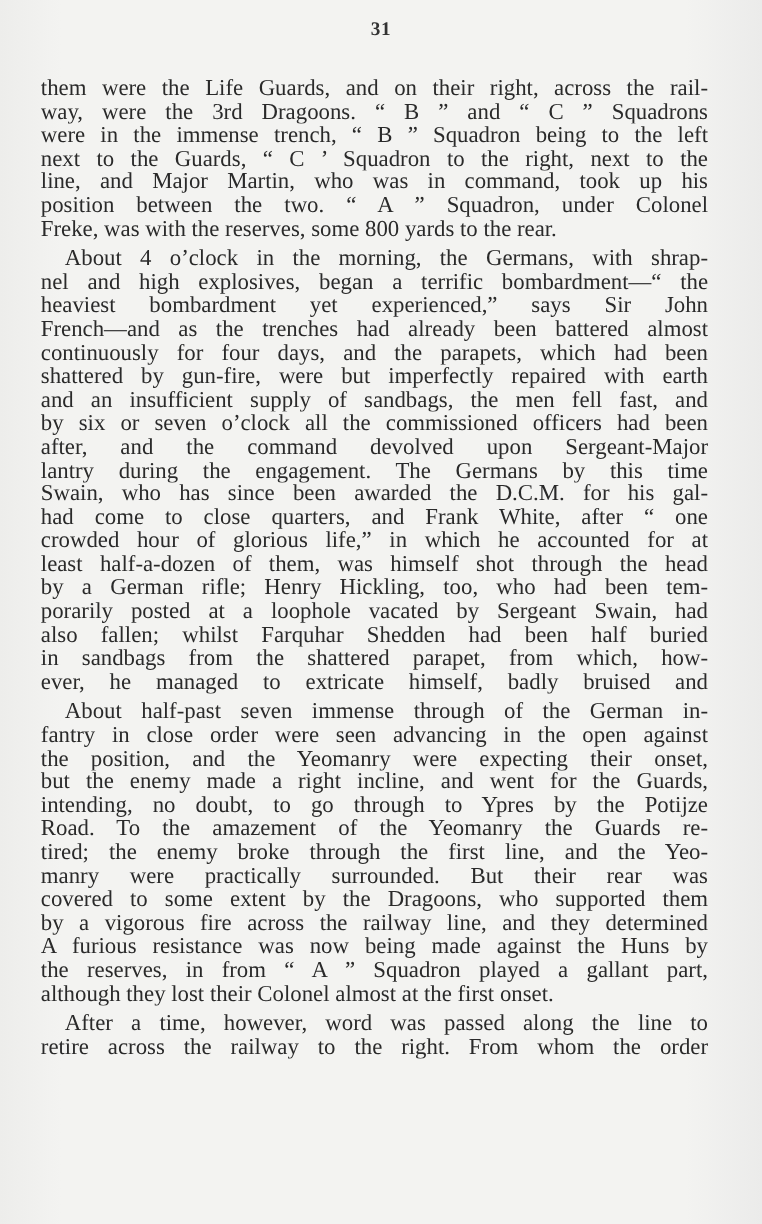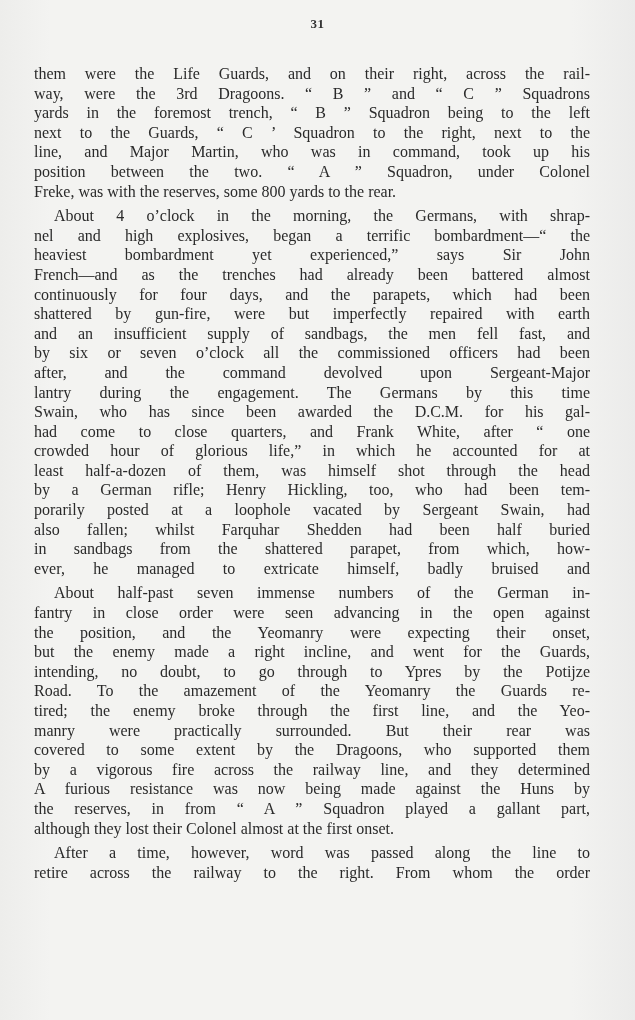--- a/index.html
+++ b/index.html
@@ -7,42 +7,42 @@
     width: 635px; height: 1020px; overflow: hidden;
     background: #f1f1ef;
     font-family: "Liberation Serif", "DejaVu Serif", serif;
     color: #2a2a2a;
     position: relative;
   }
   .page { position: absolute; left: 0; top: 0; width: 635px; height: 1020px;
     background: linear-gradient(90deg, #ededeb 0%, #f3f3f1 8%, #f3f3f1 90%, #ebebea 100%); }
   .page-number {
     position: absolute; top: 16px; left: 0; width: 635px; text-align: center;
-    font-size: 13px; font-weight: bold; letter-spacing: 0.5px; color: #333;
+    font-size: 16px; font-weight: bold; letter-spacing: 0.5px; color: #333;
   }
   .body-text { position: absolute; left: 34px; top: 64px; width: 556px; }
   .line {
-    display: block; height: 19.6px; line-height: 19.6px; font-size: 16px;
+    display: block; height: 19.6px; line-height: 19.6px; font-size: 19px;
     white-space: nowrap; text-align: justify; text-align-last: justify;
     overflow: hidden;
   }
   .line.last { text-align-last: left; }
   .line.indent { padding-left: 20px; }
   .para-gap { height: 5px; }
 </style>
 </head>
 <body>
 
 <div class="page">
   <div class="page-number">31</div>
   <div class="body-text" id="body-text">
       <div class="paragraph">
         <span class="line">them were the Life Guards, and on their right, across the rail-</span>
         <span class="line">way, were the 3rd Dragoons.   “ B ” and “ C ” Squadrons</span>
-        <span class="line">yards in the foremost trench, “ B ” Squadron being to the left</span>
+        <span class="line">were in the immense trench, “ B ” Squadron being to the left</span>
         <span class="line">next to the Guards, “ C ’ Squadron to the right, next to the</span>
         <span class="line">line, and Major Martin, who was in command, took up his</span>
         <span class="line">position between the two.   “ A ” Squadron, under Colonel</span>
         <span class="line last">Freke, was with the reserves, some 800 yards to the rear.</span>
       </div>
       <div class="para-gap"></div>
       <div class="paragraph">
         <span class="line indent">About 4 o’clock in the morning, the Germans, with shrap-</span>
         <span class="line">nel and high explosives, began a terrific bombardment—“ the</span>
         <span class="line">heaviest bombardment yet experienced,” says Sir John</span>
@@ -58,21 +58,21 @@
         <span class="line">crowded hour of glorious life,” in which he accounted for at</span>
         <span class="line">least half-a-dozen of them, was himself shot through the head</span>
         <span class="line">by a German rifle; Henry Hickling, too, who had been tem-</span>
         <span class="line">porarily posted at a loophole vacated by Sergeant Swain, had</span>
         <span class="line">also fallen; whilst Farquhar Shedden had been half buried</span>
         <span class="line">in sandbags from the shattered parapet, from which, how-</span>
         <span class="line">ever, he managed to extricate himself, badly bruised and</span>
       </div>
       <div class="para-gap"></div>
       <div class="paragraph">
-        <span class="line indent">About half-past seven immense numbers of the German in-</span>
+        <span class="line indent">About half-past seven immense through of the German in-</span>
         <span class="line">fantry in close order were seen advancing in the open against</span>
         <span class="line">the position, and the Yeomanry were expecting their onset,</span>
         <span class="line">but the enemy made a right incline, and went for the Guards,</span>
         <span class="line">intending, no doubt, to go through to Ypres by the Potijze</span>
         <span class="line">Road.   To the amazement of the Yeomanry the Guards re-</span>
         <span class="line">tired; the enemy broke through the first line, and the Yeo-</span>
         <span class="line">manry were practically surrounded.   But their rear was</span>
         <span class="line">covered to some extent by the Dragoons, who supported them</span>
         <span class="line">by a vigorous fire across the railway line, and they determined</span>
         <span class="line">A furious resistance was now being made against the Huns by</span>

